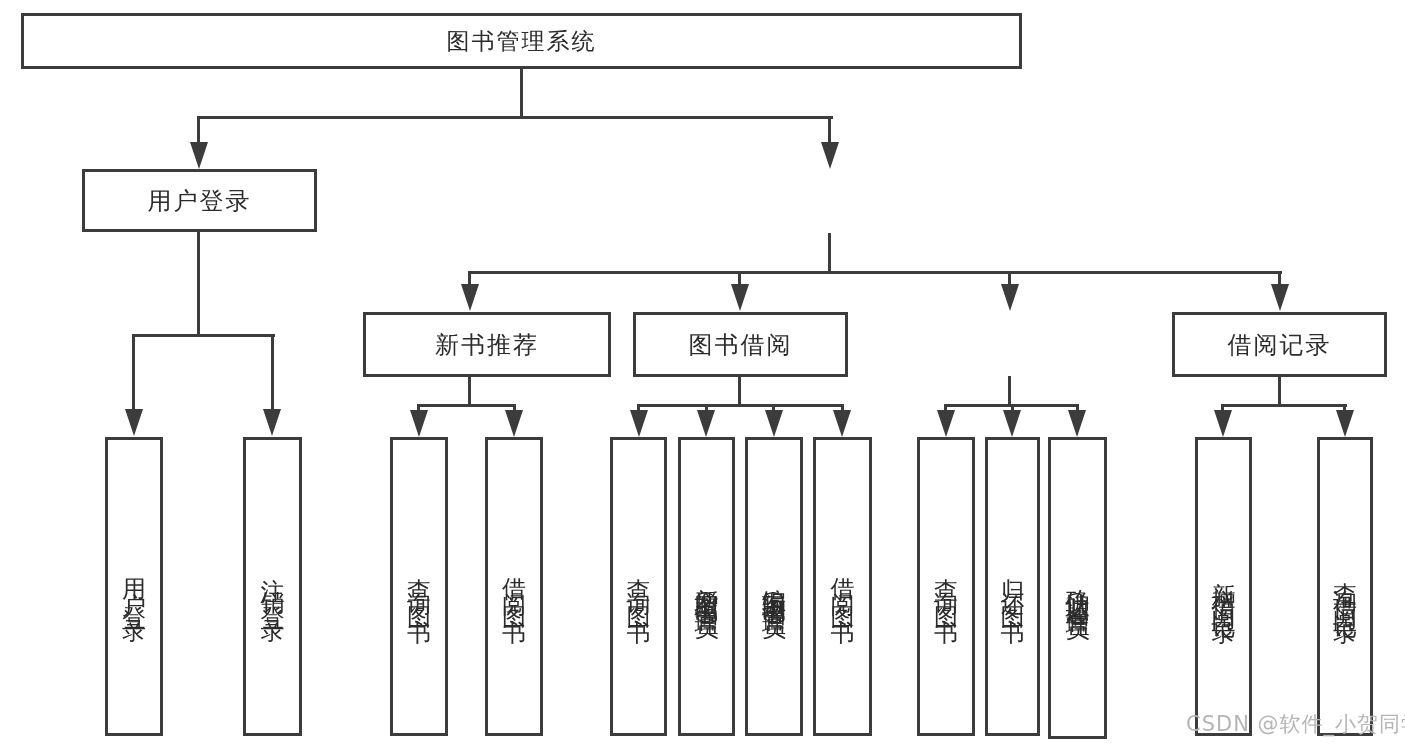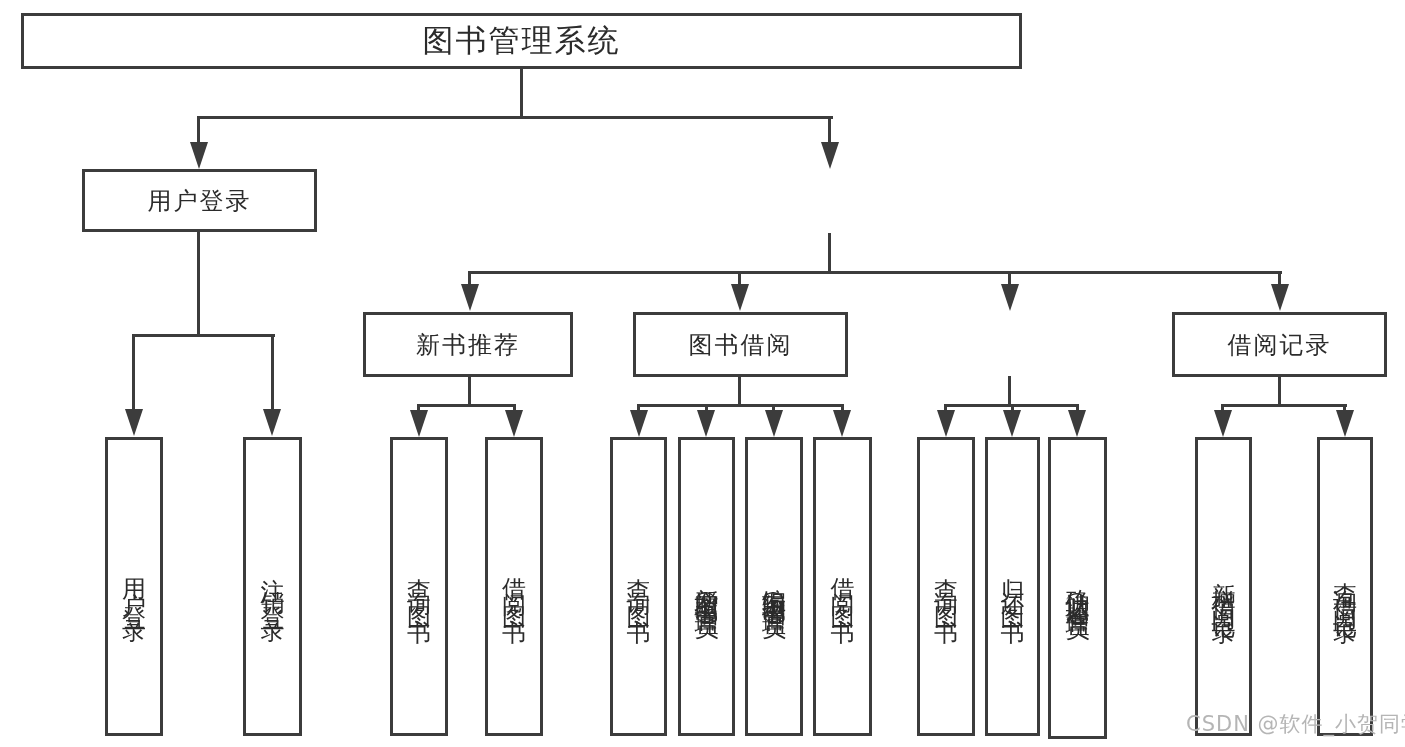--- a/index.html
+++ b/index.html
@@ -21,21 +21,21 @@
     background: #ffffff;
     border: 3px solid #3c3c3c;
     display: flex;
     align-items: center;
     justify-content: center;
     color: #2b2b2b;
     font-size: 24px;
     letter-spacing: 2px;
     white-space: nowrap;
   }
-  .node.root { font-size: 31px; }
+  .node.root { font-size: 23px; }
   .vnode {
     position: absolute;
     box-sizing: border-box;
     background: #ffffff;
     border: 3px solid #3c3c3c;
     display: flex;
     align-items: center;
     justify-content: center;
     color: #2b2b2b;
     font-size: 24px;
@@ -100,21 +100,21 @@
   <div class="hline" style="left:468px; top:271px; width:814px;"></div>
   <div class="vline" style="left:468px; top:271px; height:16px;"></div>
   <div class="arrow" style="left:461px; top:284px;"></div>
   <div class="vline" style="left:738px; top:271px; height:16px;"></div>
   <div class="arrow" style="left:731px; top:284px;"></div>
   <div class="vline" style="left:1008px; top:271px; height:16px;"></div>
   <div class="arrow" style="left:1001px; top:284px;"></div>
   <div class="vline" style="left:1278px; top:271px; height:16px;"></div>
   <div class="arrow" style="left:1271px; top:284px;"></div>
 
-  <div class="node" style="left:363px; top:312px; width:210px; height:65px;">
+  <div class="node" style="left:363px; top:312px; width:248px; height:65px;">
     <span>新书推荐</span>
   </div>
   <div class="node" style="left:633px; top:312px; width:215px; height:65px;">
     <span>图书借阅</span>
   </div>
   <div class="node" style="left:1172px; top:312px; width:215px; height:65px;">
     <span>借阅记录</span>
   </div>
 
   <div class="vline" style="left:468px; top:376px; height:31px;"></div>

